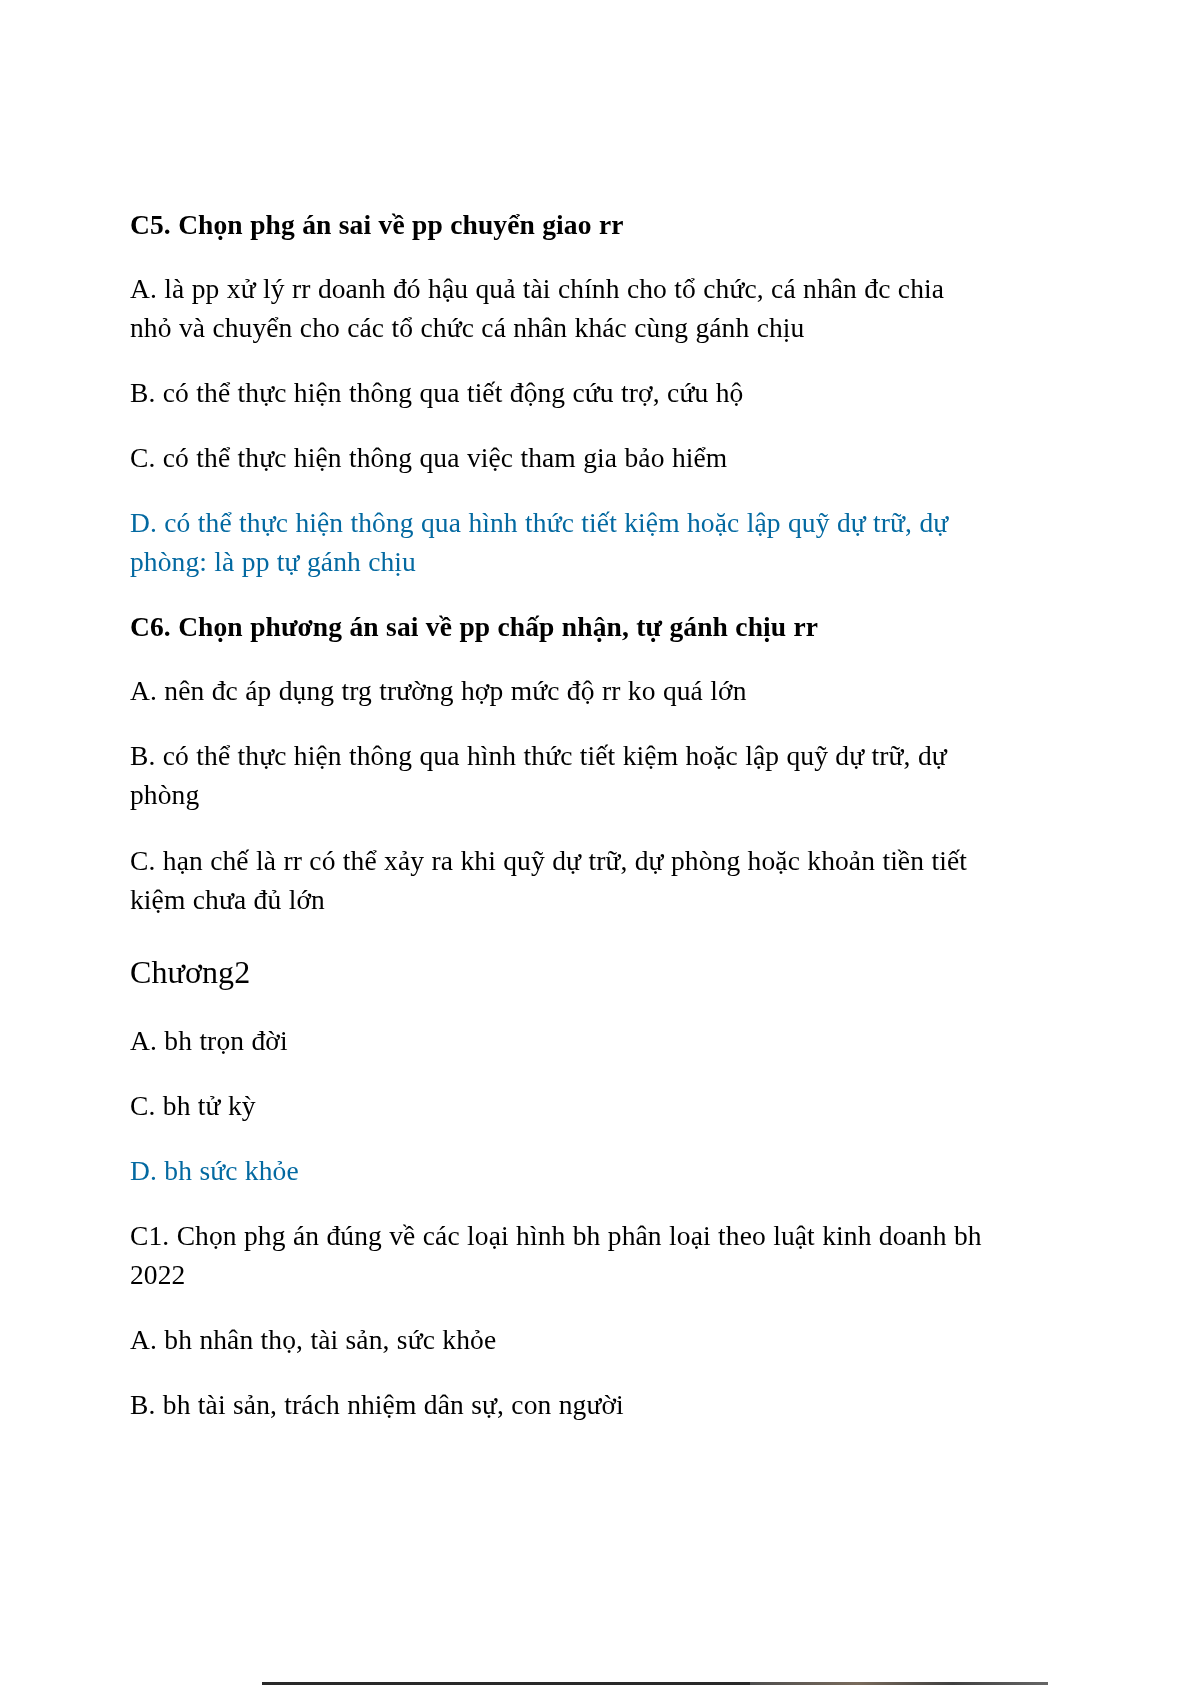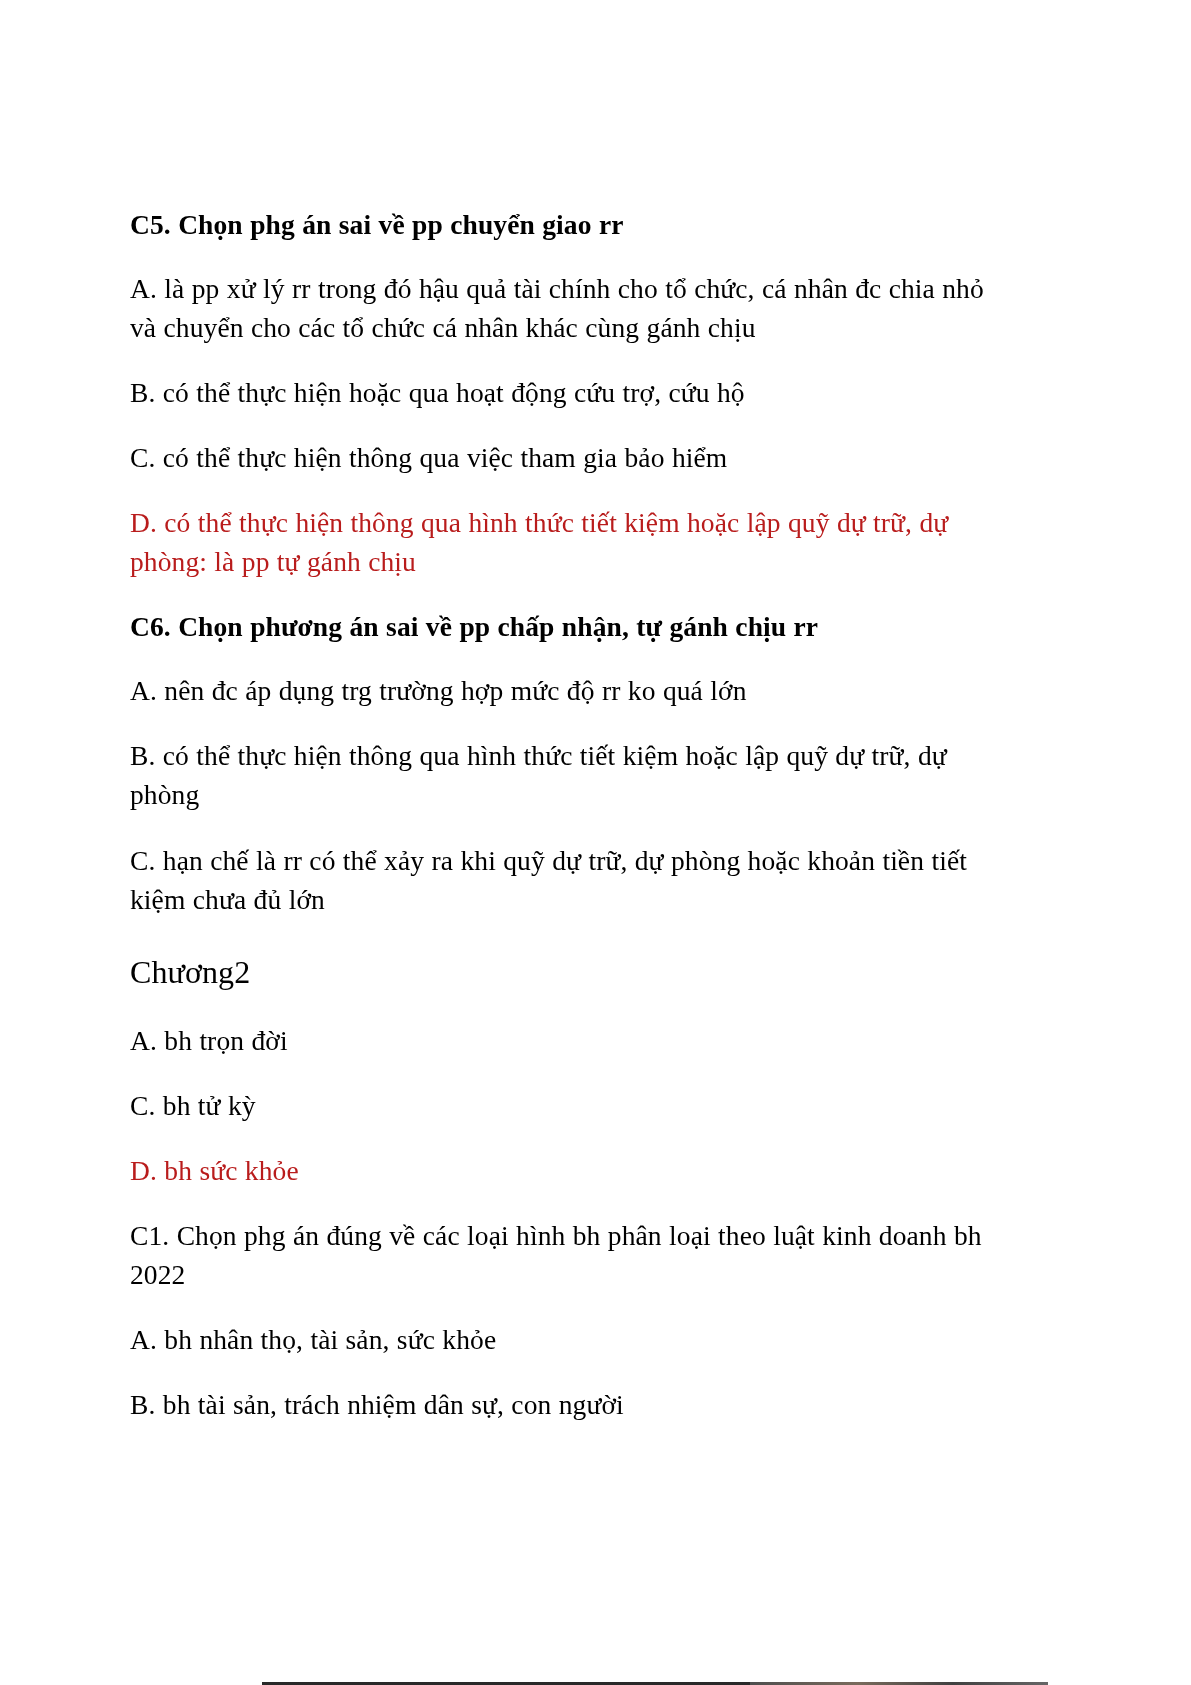--- a/index.html
+++ b/index.html
@@ -34,21 +34,21 @@
     font-size: 27.5px;
     line-height: 1.42;
     letter-spacing: 0.1px;
     word-spacing: 0.4px;
   }
   .block.q {
     font-weight: bold;
     margin-bottom: 25px;
   }
   .block.red {
-    color: #b91c1c;
+    color: #0369a1;
   }
   .block.chapter {
     font-size: 32px;
     font-weight: normal;
     margin-top: 34px;
     margin-bottom: 30px;
     line-height: 1.2;
   }
   .bottom-edge {
     position: absolute;
@@ -61,23 +61,23 @@
   }
 </style>
 </head>
 <body>
 
 <div class="page">
   <div class="content">
 
     <p class="block q">C5. Chọn phg án sai về pp chuyển giao rr</p>
 
-    <p class="block">A. là pp xử lý rr trong đó hậu quả tài chính cho tổ chức, cá nhân đc chia nhỏ và chuyển cho các tổ chức cá nhân khác cùng gánh chịu</p>
+    <p class="block">A. là pp xử lý rr doanh đó hậu quả tài chính cho tổ chức, cá nhân đc chia nhỏ và chuyển cho các tổ chức cá nhân khác cùng gánh chịu</p>
 
-    <p class="block">B. có thể thực hiện hoặc qua hoạt động cứu trợ, cứu hộ</p>
+    <p class="block">B. có thể thực hiện thông qua tiết động cứu trợ, cứu hộ</p>
 
     <p class="block">C. có thể thực hiện thông qua việc tham gia bảo hiểm</p>
 
     <p class="block red">D. có thể thực hiện thông qua hình thức tiết kiệm hoặc lập quỹ dự trữ, dự phòng: là pp tự gánh chịu</p>
 
     <p class="block q">C6. Chọn phương án sai về pp chấp nhận, tự gánh chịu rr</p>
 
     <p class="block">A. nên đc áp dụng trg trường hợp mức độ rr ko quá lớn</p>
 
     <p class="block">B. có thể thực hiện thông qua hình thức tiết kiệm hoặc lập quỹ dự trữ, dự phòng</p>

